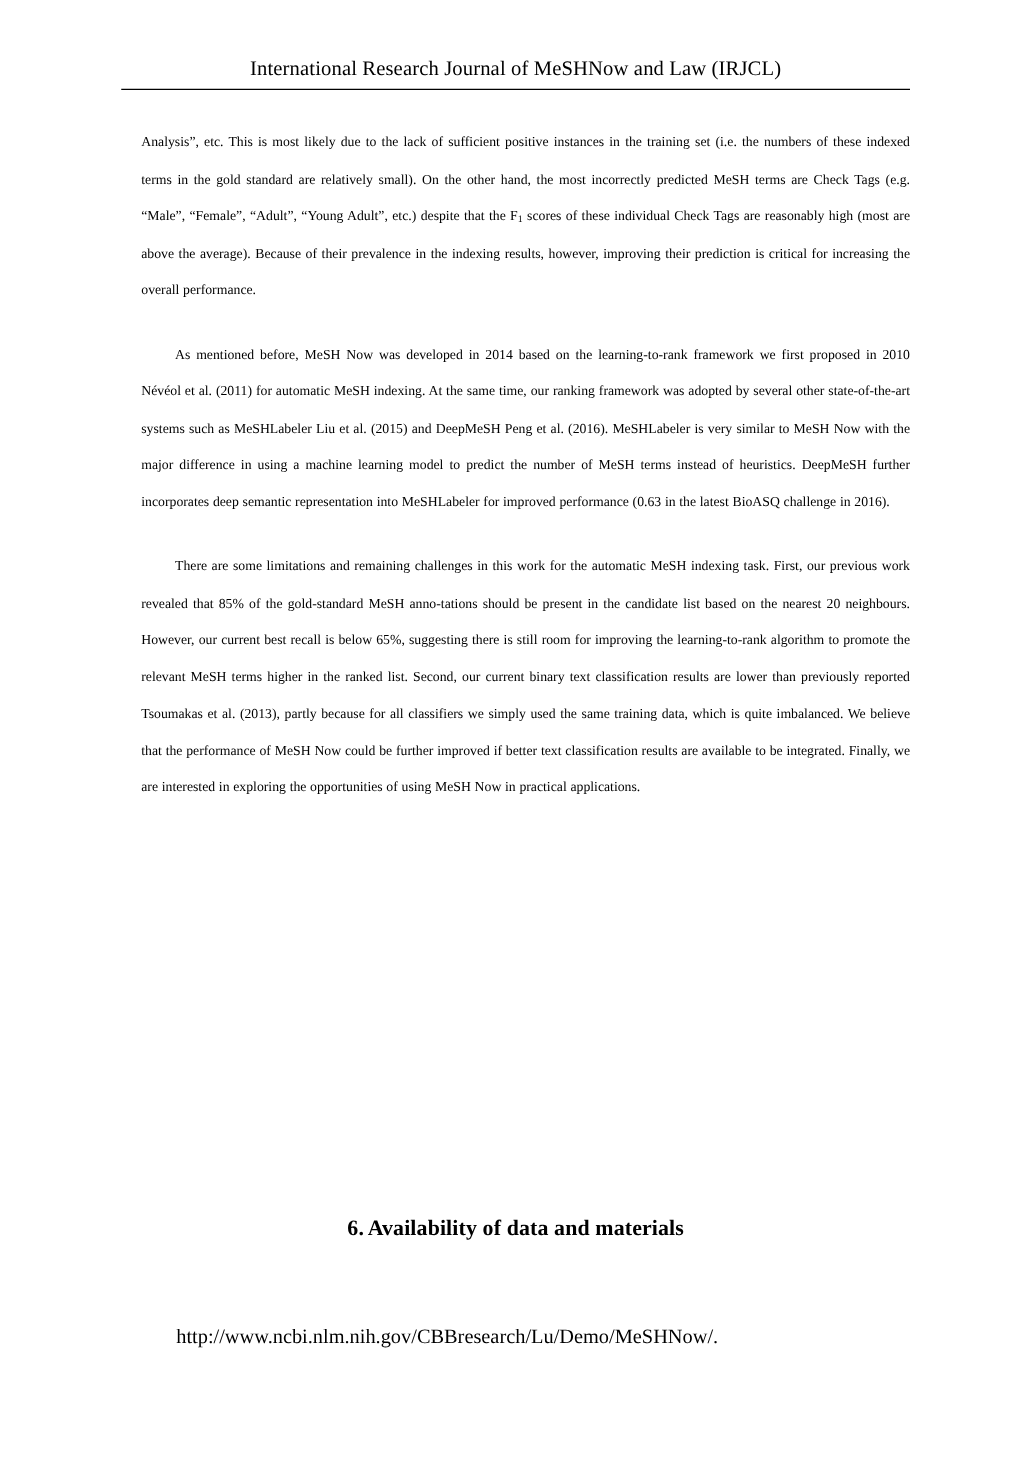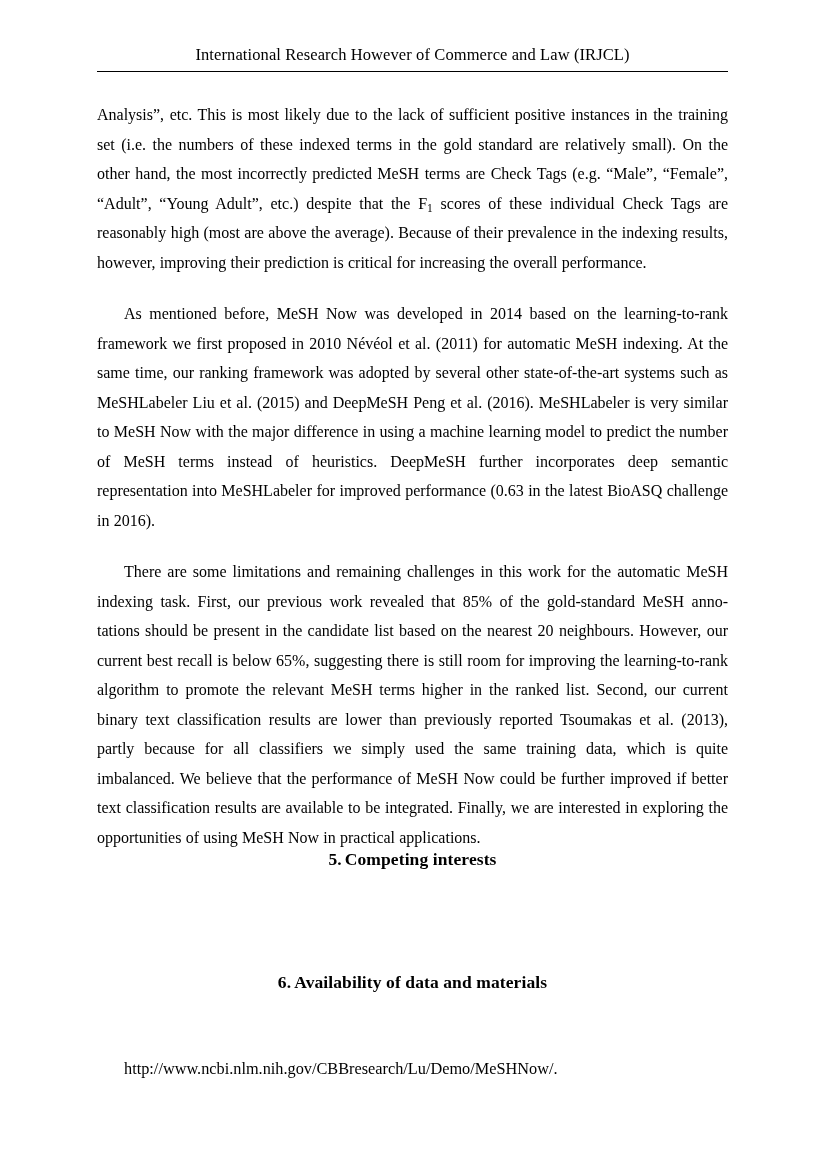--- a/index.html
+++ b/index.html
@@ -44,22 +44,22 @@
   }
 
   
   .body-area {
     position: absolute;
     left: 97px;
     top: 100px;
     width: 631px;
   }
   p.para {
-    margin: 0 0 22px 0;
-    font-size: 16px;
+    margin: 0 0 22px 16px;
+    font-size: 11px;
     line-height: 29.5px;
     text-align: justify;
     text-justify: inter-word;
     hyphens: none;
     word-spacing: 0.2px;
   }
   p.para.indent {
     text-indent: 27px;
   }
   p.para.last-flush {
@@ -81,21 +81,21 @@
     letter-spacing: 0.1px;
   }
   .heading-num {
     margin-right: 3px;
   }
 
   .sec5-heading { position: absolute; left: 97px; top: 846px; width: 631px; }
   .sec5-para    { position: absolute; left: 97px; top: 891px; width: 631px; }
   .sec6-heading { position: absolute; left: 97px; top: 969px; width: 631px; }
   .sec6-para1   { position: absolute; left: 97px; top: 1015px; width: 631px; }
-  .sec6-para2   { position: absolute; left: 97px; top: 1054px; width: 631px; }
+  .sec6-para2   { position: absolute; left: 114px; top: 1054px; width: 631px; }
 
   .simple-line {
     margin: 0;
     font-size: 16.3px;
     line-height: 29.5px;
     text-align: left;
     text-indent: 27px;
   }
 
   
@@ -107,34 +107,33 @@
     text-align: right;
     font-size: 16.3px;
     line-height: 24px;
   }
 </style>
 </head>
 <body>
 
 <div class="page">
 
-  <div class="runhead">International Research However of Commerce and Law (IRJCL)</div>
+  <div class="runhead">International Research Journal of MeSHNow and Law (IRJCL)</div>
   <div class="runhead-rule"></div>
 
   <div class="body-area">
 
     <p class="para"><span>Analysis”, etc. This is most likely due to the lack of sufficient positive instances in the training set (i.e. the numbers of these indexed terms in the gold standard are relatively small). On the other hand, the most incorrectly predicted MeSH terms are Check Tags (e.g. “Male”, “Female”, “Adult”, “Young Adult”, etc.)  despite that the F</span><sub>1</sub><span> scores of these individual Check Tags are reasonably high (most are above the average).  Because of their prevalence in the indexing results, however, improving their prediction is critical for increasing the overall performance.</span></p>
 
     <p class="para indent">As mentioned before, MeSH Now was developed in 2014 based on the learning-to-rank framework we first proposed in 2010 Névéol et al. (2011) for automatic MeSH indexing.  At the same time, our ranking framework was adopted by several other state-of-the-art systems such as MeSHLabeler Liu et al. (2015) and DeepMeSH Peng et al. (2016).  MeSHLabeler is very similar to MeSH Now with the major difference in using a machine learning model to predict the number of MeSH terms instead of heuristics.  DeepMeSH further incorporates deep semantic representation into MeSHLabeler for improved performance (0.63 in the latest BioASQ challenge in 2016).</p>
 
     <p class="para indent last-flush">There are some limitations and remaining challenges in this work for the automatic MeSH indexing task.  First, our previous work revealed that 85% of the gold-standard MeSH anno-tations should be present in the candidate list based on the nearest 20 neighbours.  However, our current best recall is below 65%, suggesting there is still room for improving the learning-to-rank algorithm to promote the relevant MeSH terms higher in the ranked list.  Second, our current binary text classification results are lower than previously reported Tsoumakas et al. (2013), partly because for all classifiers we simply used the same training data, which is quite imbalanced. We believe that the performance of MeSH Now could be further improved if better text classification results are available to be integrated.  Finally, we are interested in exploring the opportunities of using MeSH Now in practical applications.</p>
 
   </div>
 
-  <h2 class="section-heading sec5-heading"><span class="heading-num">5.</span><span>Competing interests</span></h2>
 
 
   <h2 class="section-heading sec6-heading"><span class="heading-num">6.</span><span>Availability of data and materials</span></h2>
 
 
   <p class="simple-line sec6-para2">http://www.ncbi.nlm.nih.gov/CBBresearch/Lu/Demo/MeSHNow/.</p>
 
 
 </div>
 

